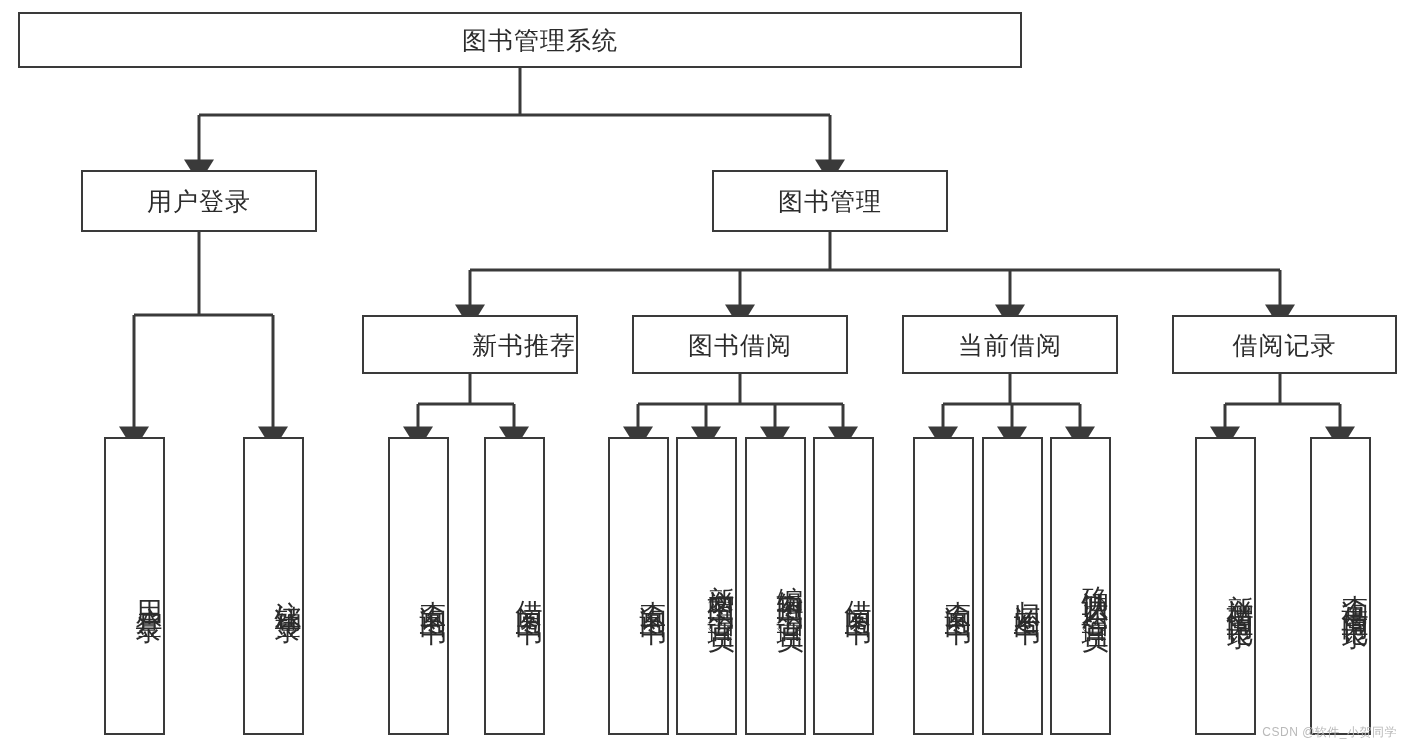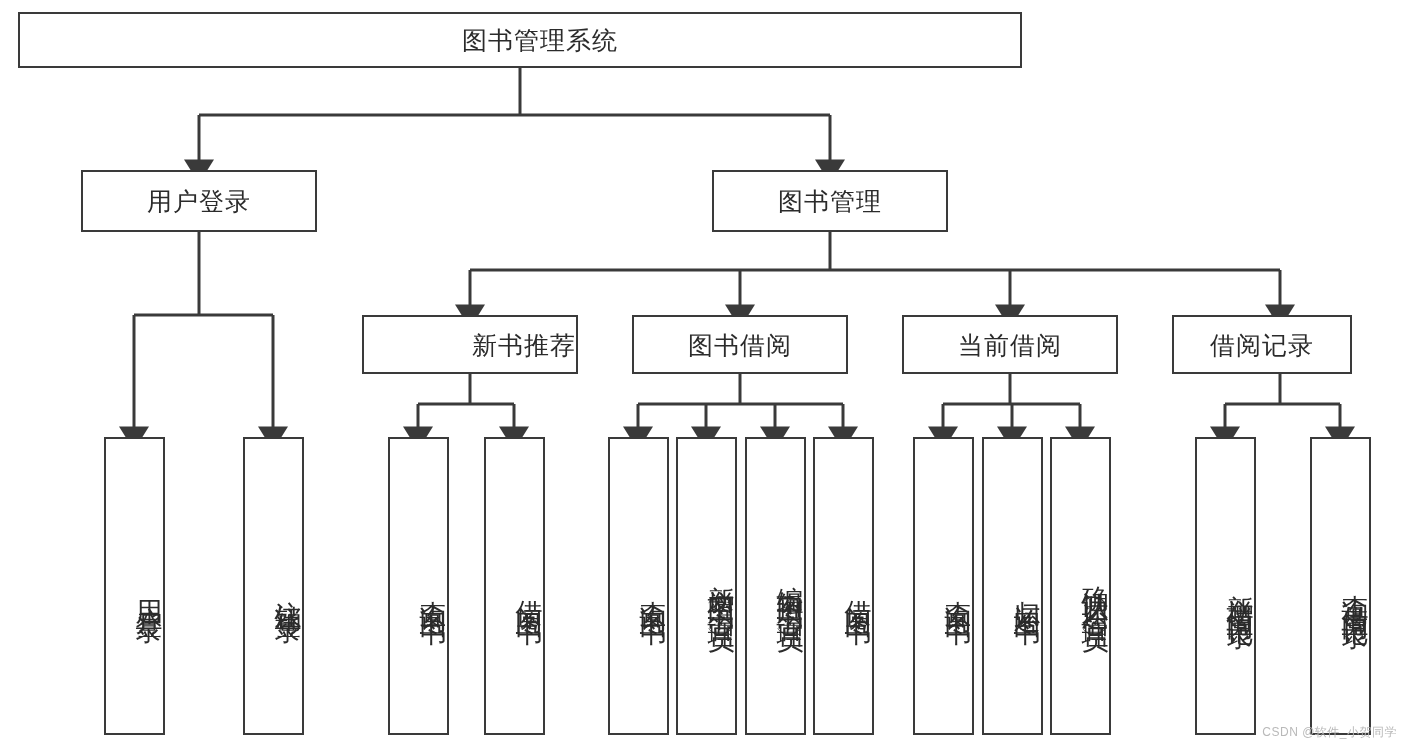--- a/index.html
+++ b/index.html
@@ -136,21 +136,21 @@
 
   <div class="node horiz" style="left:362px; top:315px; width:216px; height:59px;justify-content:flex-end;">
     <span class="lbl">新书推荐</span>
   </div>
   <div class="node horiz" style="left:632px; top:315px; width:216px; height:59px;">
     <span class="lbl">图书借阅</span>
   </div>
   <div class="node horiz" style="left:902px; top:315px; width:216px; height:59px;">
     <span class="lbl">当前借阅</span>
   </div>
-  <div class="node horiz" style="left:1172px; top:315px; width:180px; height:59px;">
+  <div class="node horiz" style="left:1172px; top:315px; width:225px; height:59px;">
     <span class="lbl">借阅记录</span>
   </div>
 
   <div class="node vert" style="left:104px; top:437px; width:61px; height:298px;">
     <span class="lbl">用户登录</span>
   </div>
   <div class="node vert" style="left:243px; top:437px; width:61px; height:298px;">
     <span class="lbl">注销登录</span>
   </div>
 

